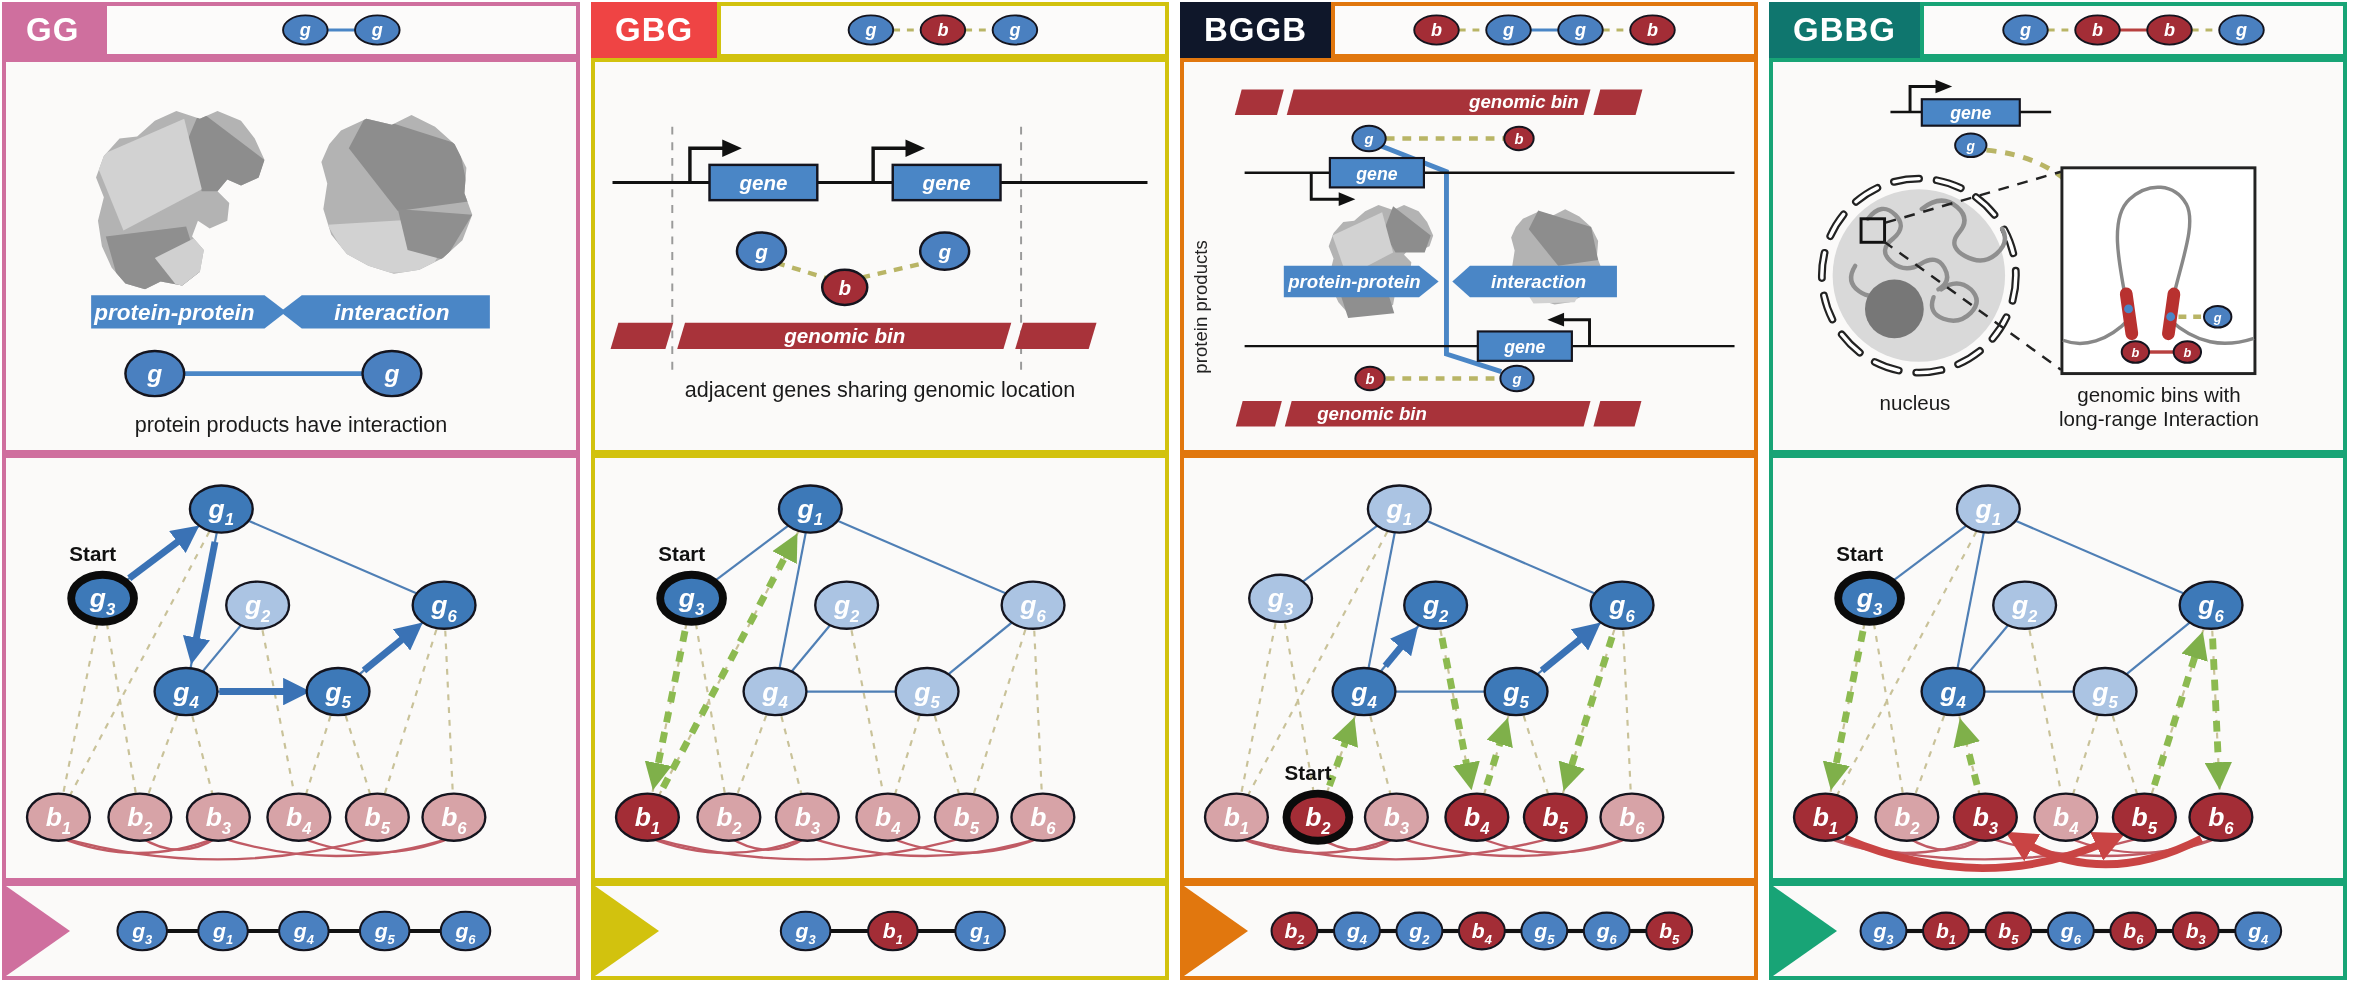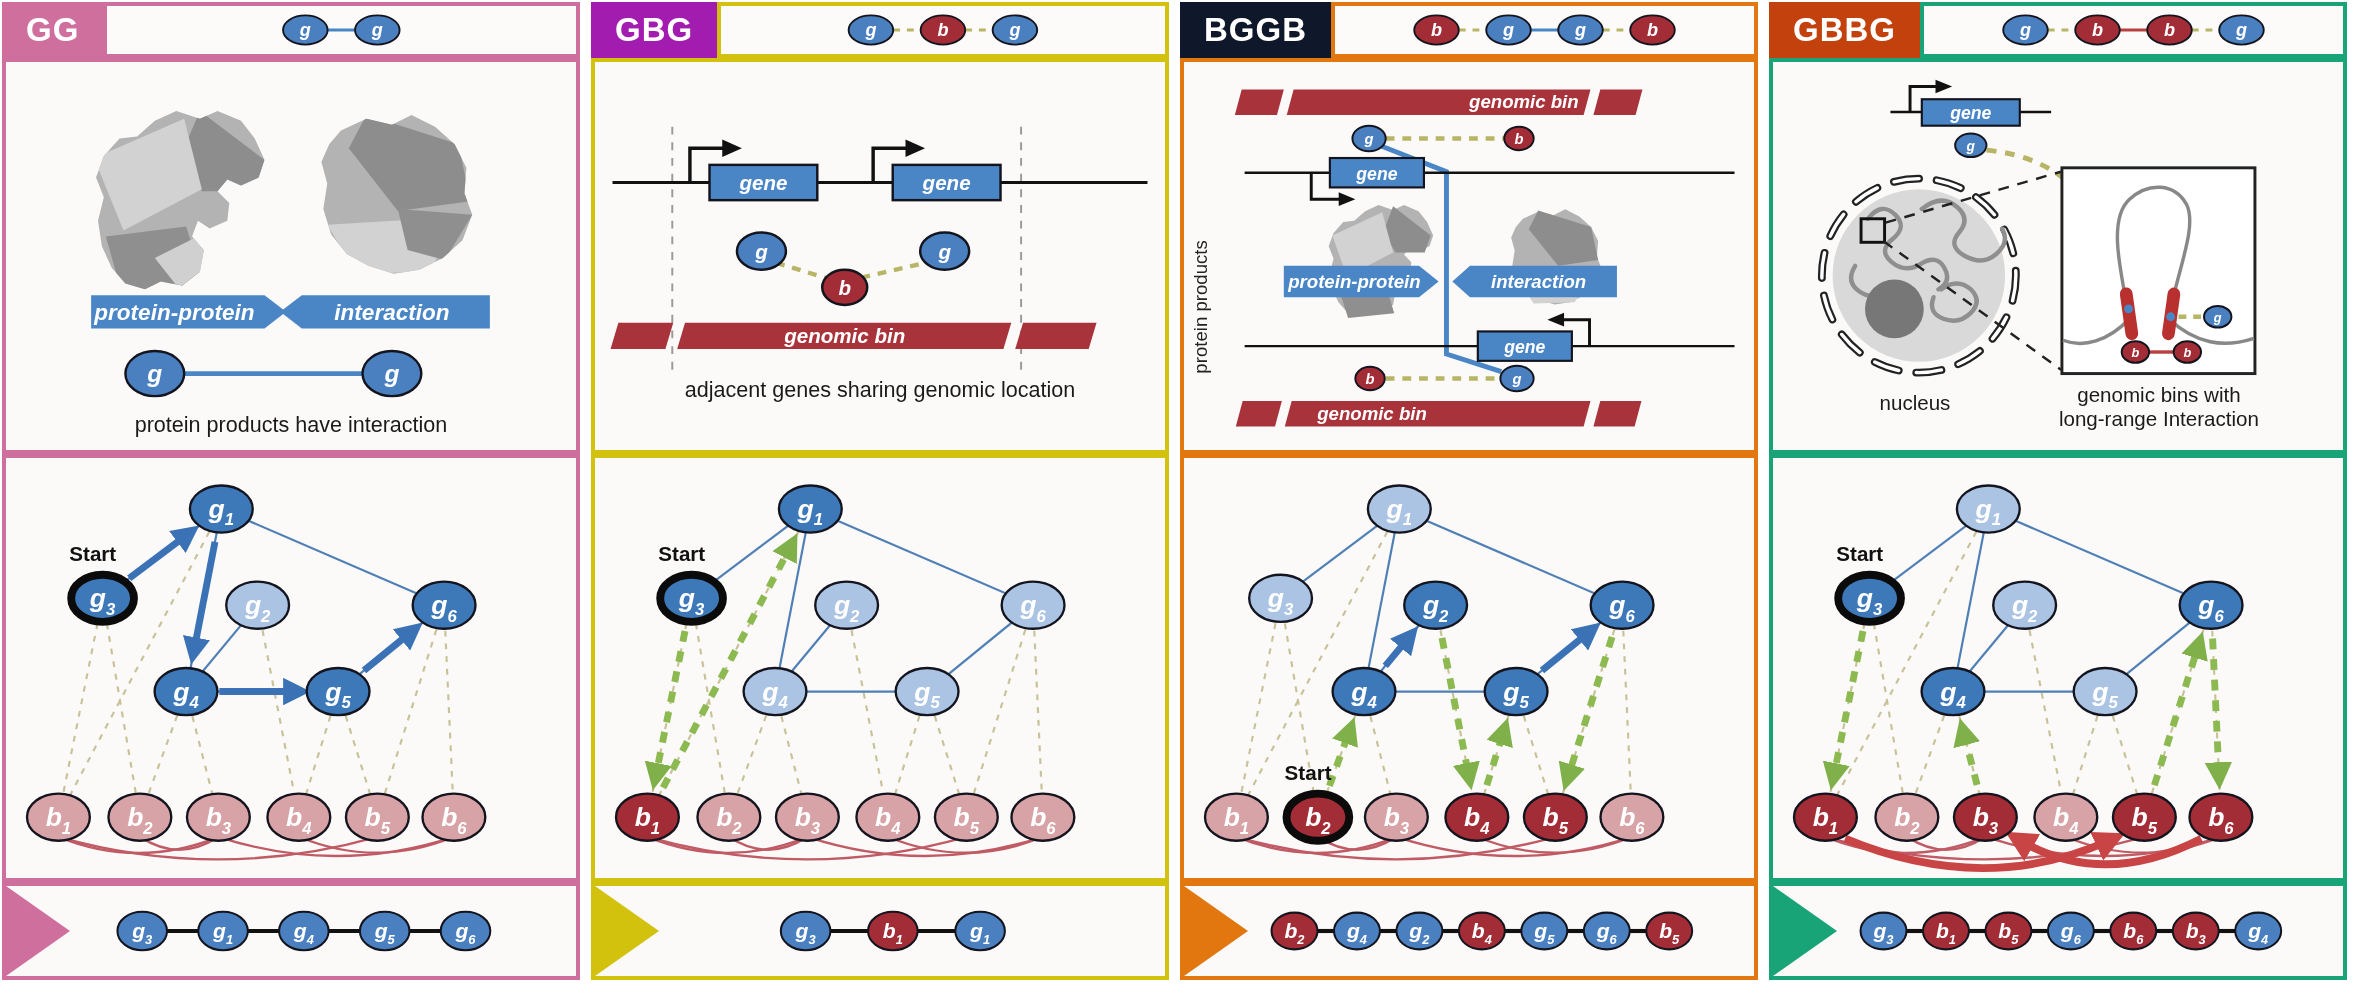--- a/index.html
+++ b/index.html
@@ -161,21 +161,21 @@
           <ellipse cx="391" cy="49" rx="27" ry="21" fill="#4a80c0" stroke="#14141e" stroke-width="2.2"></ellipse>
           <text x="391" y="56.82" text-anchor="middle" font-style="italic" font-weight="bold" fill="#fff" font-size="23"><tspan>g</tspan><tspan font-size="14" dy="6.44">5</tspan></text>
           <ellipse cx="479" cy="49" rx="27" ry="21" fill="#4a80c0" stroke="#14141e" stroke-width="2.2"></ellipse>
           <text x="479" y="56.82" text-anchor="middle" font-style="italic" font-weight="bold" fill="#fff" font-size="23"><tspan>g</tspan><tspan font-size="14" dy="6.44">6</tspan></text>
         </svg>
     </div>
   </div>
 
   <div class="panel">
     <div class="p-head">
-      <div class="tab" style="background:#a21caf">
+      <div class="tab" style="background:#ef4444">
           <span>GBG</span>
         </div>
       <div class="motif-box" style="border-color:#d2c20e">
           <svg class="motif" viewBox="0 0 430 56">
             <line x1="157" y1="28" x2="189" y2="28" stroke-width="3.5" stroke="#b9b566" stroke-dasharray="8 8"></line>
             <line x1="241" y1="28" x2="273" y2="28" stroke-width="3.5" stroke="#b9b566" stroke-dasharray="8 8"></line>
             <ellipse cx="131" cy="28" rx="26" ry="17" fill="#4a80c0" stroke="#14141e" stroke-width="2.2"></ellipse>
             <text x="131" y="35.14" text-anchor="middle" font-style="italic" font-weight="bold" fill="#fff" font-size="21"><tspan>g</tspan></text>
             <ellipse cx="215" cy="28" rx="26" ry="17" fill="#a32d36" stroke="#14141e" stroke-width="2.2"></ellipse>
             <text x="215" y="35.14" text-anchor="middle" font-style="italic" font-weight="bold" fill="#fff" font-size="21"><tspan>b</tspan></text>
@@ -463,21 +463,21 @@
           <ellipse cx="439" cy="49" rx="25" ry="20" fill="#4a80c0" stroke="#14141e" stroke-width="2.2"></ellipse>
           <text x="439" y="56.82" text-anchor="middle" font-style="italic" font-weight="bold" fill="#fff" font-size="23"><tspan>g</tspan><tspan font-size="14" dy="6.44">6</tspan></text>
           <ellipse cx="507" cy="49" rx="25" ry="20" fill="#a32d36" stroke="#14141e" stroke-width="2.2"></ellipse>
           <text x="507" y="56.82" text-anchor="middle" font-style="italic" font-weight="bold" fill="#fff" font-size="23"><tspan>b</tspan><tspan font-size="14" dy="6.44">5</tspan></text>
         </svg>
     </div>
   </div>
 
   <div class="panel">
     <div class="p-head">
-      <div class="tab" style="background:#c2410c">
+      <div class="tab" style="background:#0f766e">
           <span>GBBG</span>
         </div>
       <div class="motif-box" style="border-color:#18a476">
           <svg class="motif" viewBox="0 0 430 56">
             <line x1="115" y1="28" x2="147" y2="28" stroke-width="3.5" stroke="#b9b566" stroke-dasharray="8 8"></line>
             <line x1="199" y1="28" x2="231" y2="28" stroke-width="3.5" stroke="#b8403f"></line>
             <line x1="283" y1="28" x2="315" y2="28" stroke-width="3.5" stroke="#b9b566" stroke-dasharray="8 8"></line>
             <ellipse cx="89" cy="28" rx="26" ry="17" fill="#4a80c0" stroke="#14141e" stroke-width="2.2"></ellipse>
             <text x="89" y="35.14" text-anchor="middle" font-style="italic" font-weight="bold" fill="#fff" font-size="21"><tspan>g</tspan></text>
             <ellipse cx="173" cy="28" rx="26" ry="17" fill="#a32d36" stroke="#14141e" stroke-width="2.2"></ellipse>

